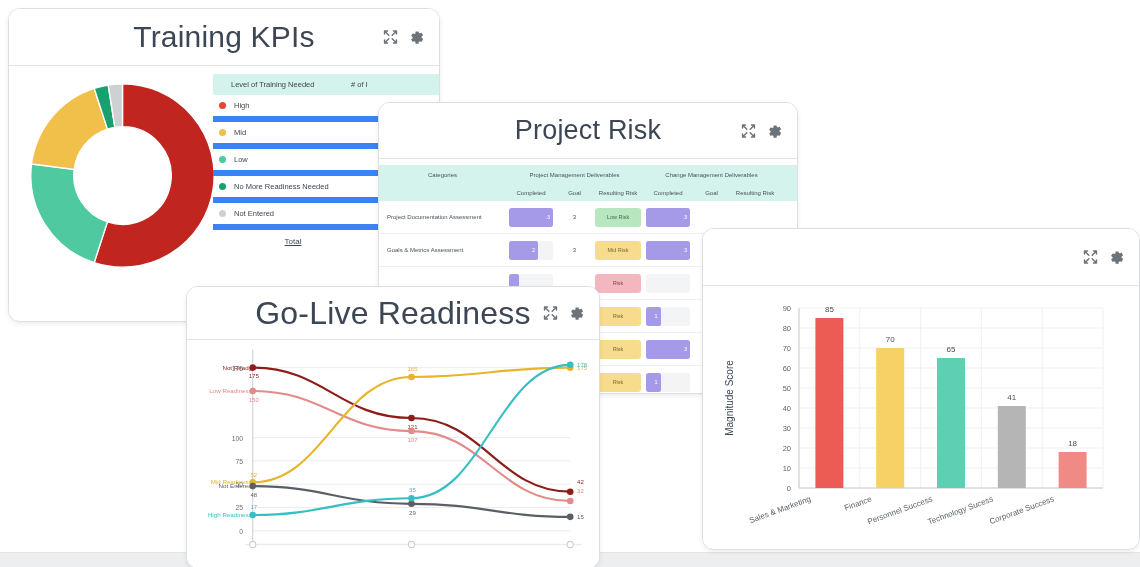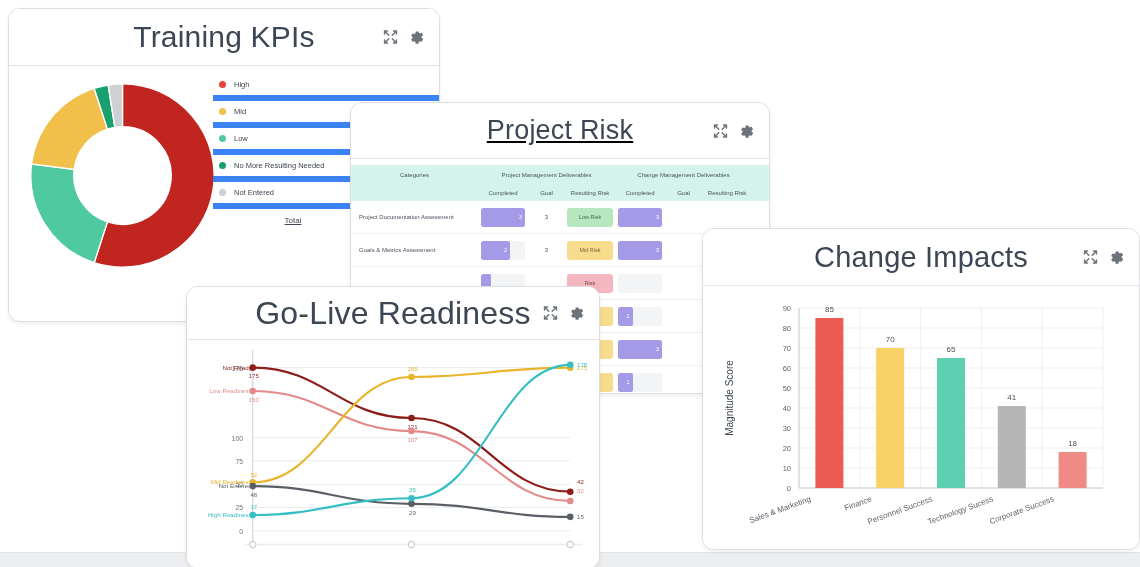--- a/index.html
+++ b/index.html
@@ -63,21 +63,21 @@
   .kpi-th .c2{}
   .kpi-row{
     height:27px;display:flex;align-items:center;
     border-bottom:6px solid #3b82f6;padding-left:6px;box-sizing:border-box;
   }
   .dot{width:7px;height:7px;border-radius:50%;margin-right:8px;flex:none;}
   .kpi-total{height:22px;display:flex;align-items:center;justify-content:center;
     font-size:8px;color:#3e4651;padding-right:70px;text-decoration:underline;}
 
   
-  #card-risk{left:350px;top:102px;width:418px;height:290px;z-index:2;text-decoration:underline;}
+  #card-risk{left:378px;top:102px;width:418px;height:290px;z-index:2;}
   #card-risk .card-head{height:55px;}
   #card-risk .card-title{font-size:27px;}
   .risk-tbl{position:absolute;left:0;top:6px;width:100%;font-size:6px;color:#49515c;}
   .risk-hdr1{display:flex;background:#d4f3ec;height:19px;align-items:center;}
   .risk-hdr2{display:flex;background:#d4f3ec;height:17px;align-items:center;}
   .rh{display:flex;align-items:center;justify-content:center;text-align:center;box-sizing:border-box;}
   .w-cat{width:127px;flex:none;}
   .w-grp{width:137px;flex:none;}
   .w-com{width:50px;flex:none;}
   .w-goal{width:37px;flex:none;}
@@ -158,36 +158,40 @@
                A 25 25 0 0 0 73.77641290737884 42.27457514062633 Z" fill="#18a06f" stroke="#fff" stroke-width="0.7"></path>
               <path d="M 96.42135200797148 42.64758014310918
                A 47 47 0 0 1 97 50.00000000000007
                L 75 50.000000000000036
                A 25 25 0 0 0 74.69220851487844 46.089138373994246 Z" fill="#cdd1d4" stroke="#fff" stroke-width="0.7"></path>
             </g>
         </svg>
       </div>
 
       <div class="kpi-table">
+        <div class="kpi-th">
+          <span class="c1">Level of Training Needed</span>
+          <span class="c2"># of I</span>
+        </div>
         <div id="kpi-rows">
             <div class="kpi-row">
               <span class="dot" style="background: rgb(232, 68, 60);"></span>
               <span>High</span>
             </div>
             <div class="kpi-row">
               <span class="dot" style="background: rgb(240, 192, 74);"></span>
               <span>Mid</span>
             </div>
             <div class="kpi-row">
               <span class="dot" style="background: rgb(79, 201, 160);"></span>
               <span>Low</span>
             </div>
             <div class="kpi-row">
               <span class="dot" style="background: rgb(24, 160, 111);"></span>
-              <span>No More Resulting Needed</span>
+              <span>No More Readiness Needed</span>
             </div>
             <div class="kpi-row">
               <span class="dot" style="background: rgb(205, 209, 212);"></span>
               <span>Not Entered</span>
             </div>
           </div>
         <div class="kpi-total">Total</div>
       </div>
 
     </div>
@@ -419,21 +423,20 @@
           <text x="226" y="156.4736842105263" text-anchor="middle" font-size="6.2" fill="#35bfc4">35</text>
           <circle cx="388" cy="25.494736842105254" r="3.4" fill="#35bfc4"></circle>
           <text x="395" y="27.994736842105254" text-anchor="start" font-size="6.2" fill="#35bfc4">178</text>
           <text x="61" y="181.7157894736842" text-anchor="end" font-size="6.4" fill="#35bfc4">High Readiness</text>
         </svg>
     </div>
   </div>
 
   <div class="card" id="card-change">
     <div class="card-head">
-      <div class="card-title">Change Impacts</div>
       <div class="head-icons">
         <span class="ic">
           <svg viewBox="0 0 20 20" fill="none" stroke="currentColor" stroke-width="1.7" stroke-linecap="round">
             <path d="M3 3 L8 8 M3 3 L3 6.5 M3 3 L6.5 3"></path>
             <path d="M17 3 L12 8 M17 3 L17 6.5 M17 3 L13.5 3"></path>
             <path d="M3 17 L8 12 M3 17 L3 13.5 M3 17 L6.5 17"></path>
             <path d="M17 17 L12 12 M17 17 L17 13.5 M17 17 L13.5 17"></path>
           </svg>
         </span>
         <span class="ic">

